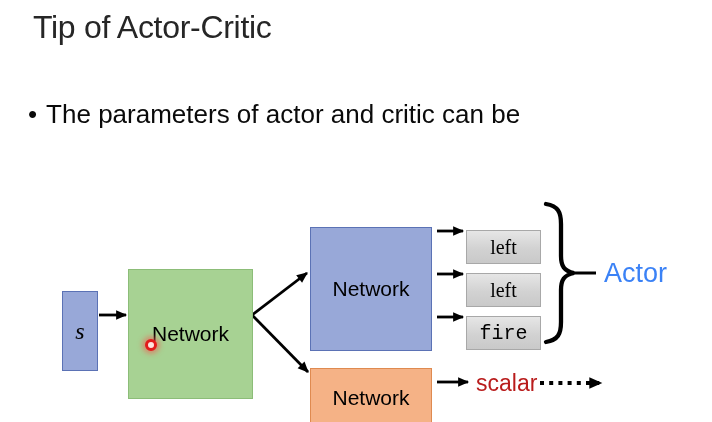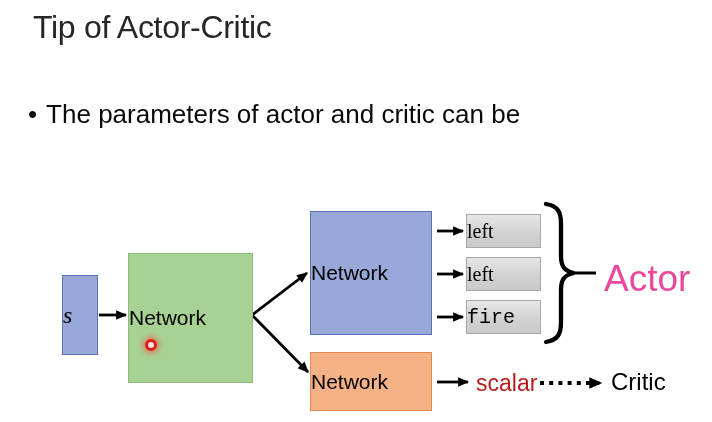--- a/index.html
+++ b/index.html
@@ -24,22 +24,23 @@
     color:#0a0a0a;
     font-size:26px;
     line-height:35px;
   }
   #bullet-marker{margin-right:9px;}
   .bullet-line{white-space:nowrap;text-align:center;}
   
   .dbox{
     position:absolute;
     box-sizing:border-box;
-    display:flex;align-items:center;
+    display:flex;align-items:center;justify-content:center;
     color:#000;
+    margin-top:16px;
   }
   #state-box{
     left:62px;top:275px;width:36px;height:80px;
     background:#98A8D8;border:1px solid #5B72B5;
     font-family:"Liberation Serif","DejaVu Serif",serif;
     font-style:italic;font-size:24px;
   }
   #shared-network-box{
     left:128px;top:253px;width:125px;height:130px;
     background:#A7D293;border:1px solid #8CBD78;
@@ -66,21 +67,21 @@
   #action-box-right{top:257px;}
   #action-box-fire{top:300px;font-family:Liberation Mono, monospace;}
   #laser-dot{
     left:145px;top:339px;width:12px;height:12px;
     box-sizing:border-box;border-radius:50%;
     border:3px solid #E21B1B;background:#FFE2DE;
     box-shadow:0 0 5px 3px rgba(243,90,80,0.55);
   }
   #actor-label{
     left:604px;top:258px;
-    font-size:37px;color:#ec4899;white-space:nowrap;
+    font-size:27px;color:#3b82f6;white-space:nowrap;
   }
   #scalar-label{
     left:476px;top:370px;
     font-size:23px;color:#b91c1c;white-space:nowrap;
   }
   #critic-label{
     left:611px;top:368px;
     font-size:24px;color:#000;white-space:nowrap;
   }
   #arrow-layer{
@@ -149,15 +150,14 @@
   </div>
   <div id="action-box-right" class="dbox action-box">
     <span>left</span>
   </div>
   <div id="action-box-fire" class="dbox action-box">
     <span>fire</span>
   </div>
 
   <div id="actor-label" class="abs">Actor</div>
   <div id="scalar-label" class="abs">scalar</div>
-  <div id="critic-label" class="abs">Critic</div>
 
 </div>
 
 </body></html>

